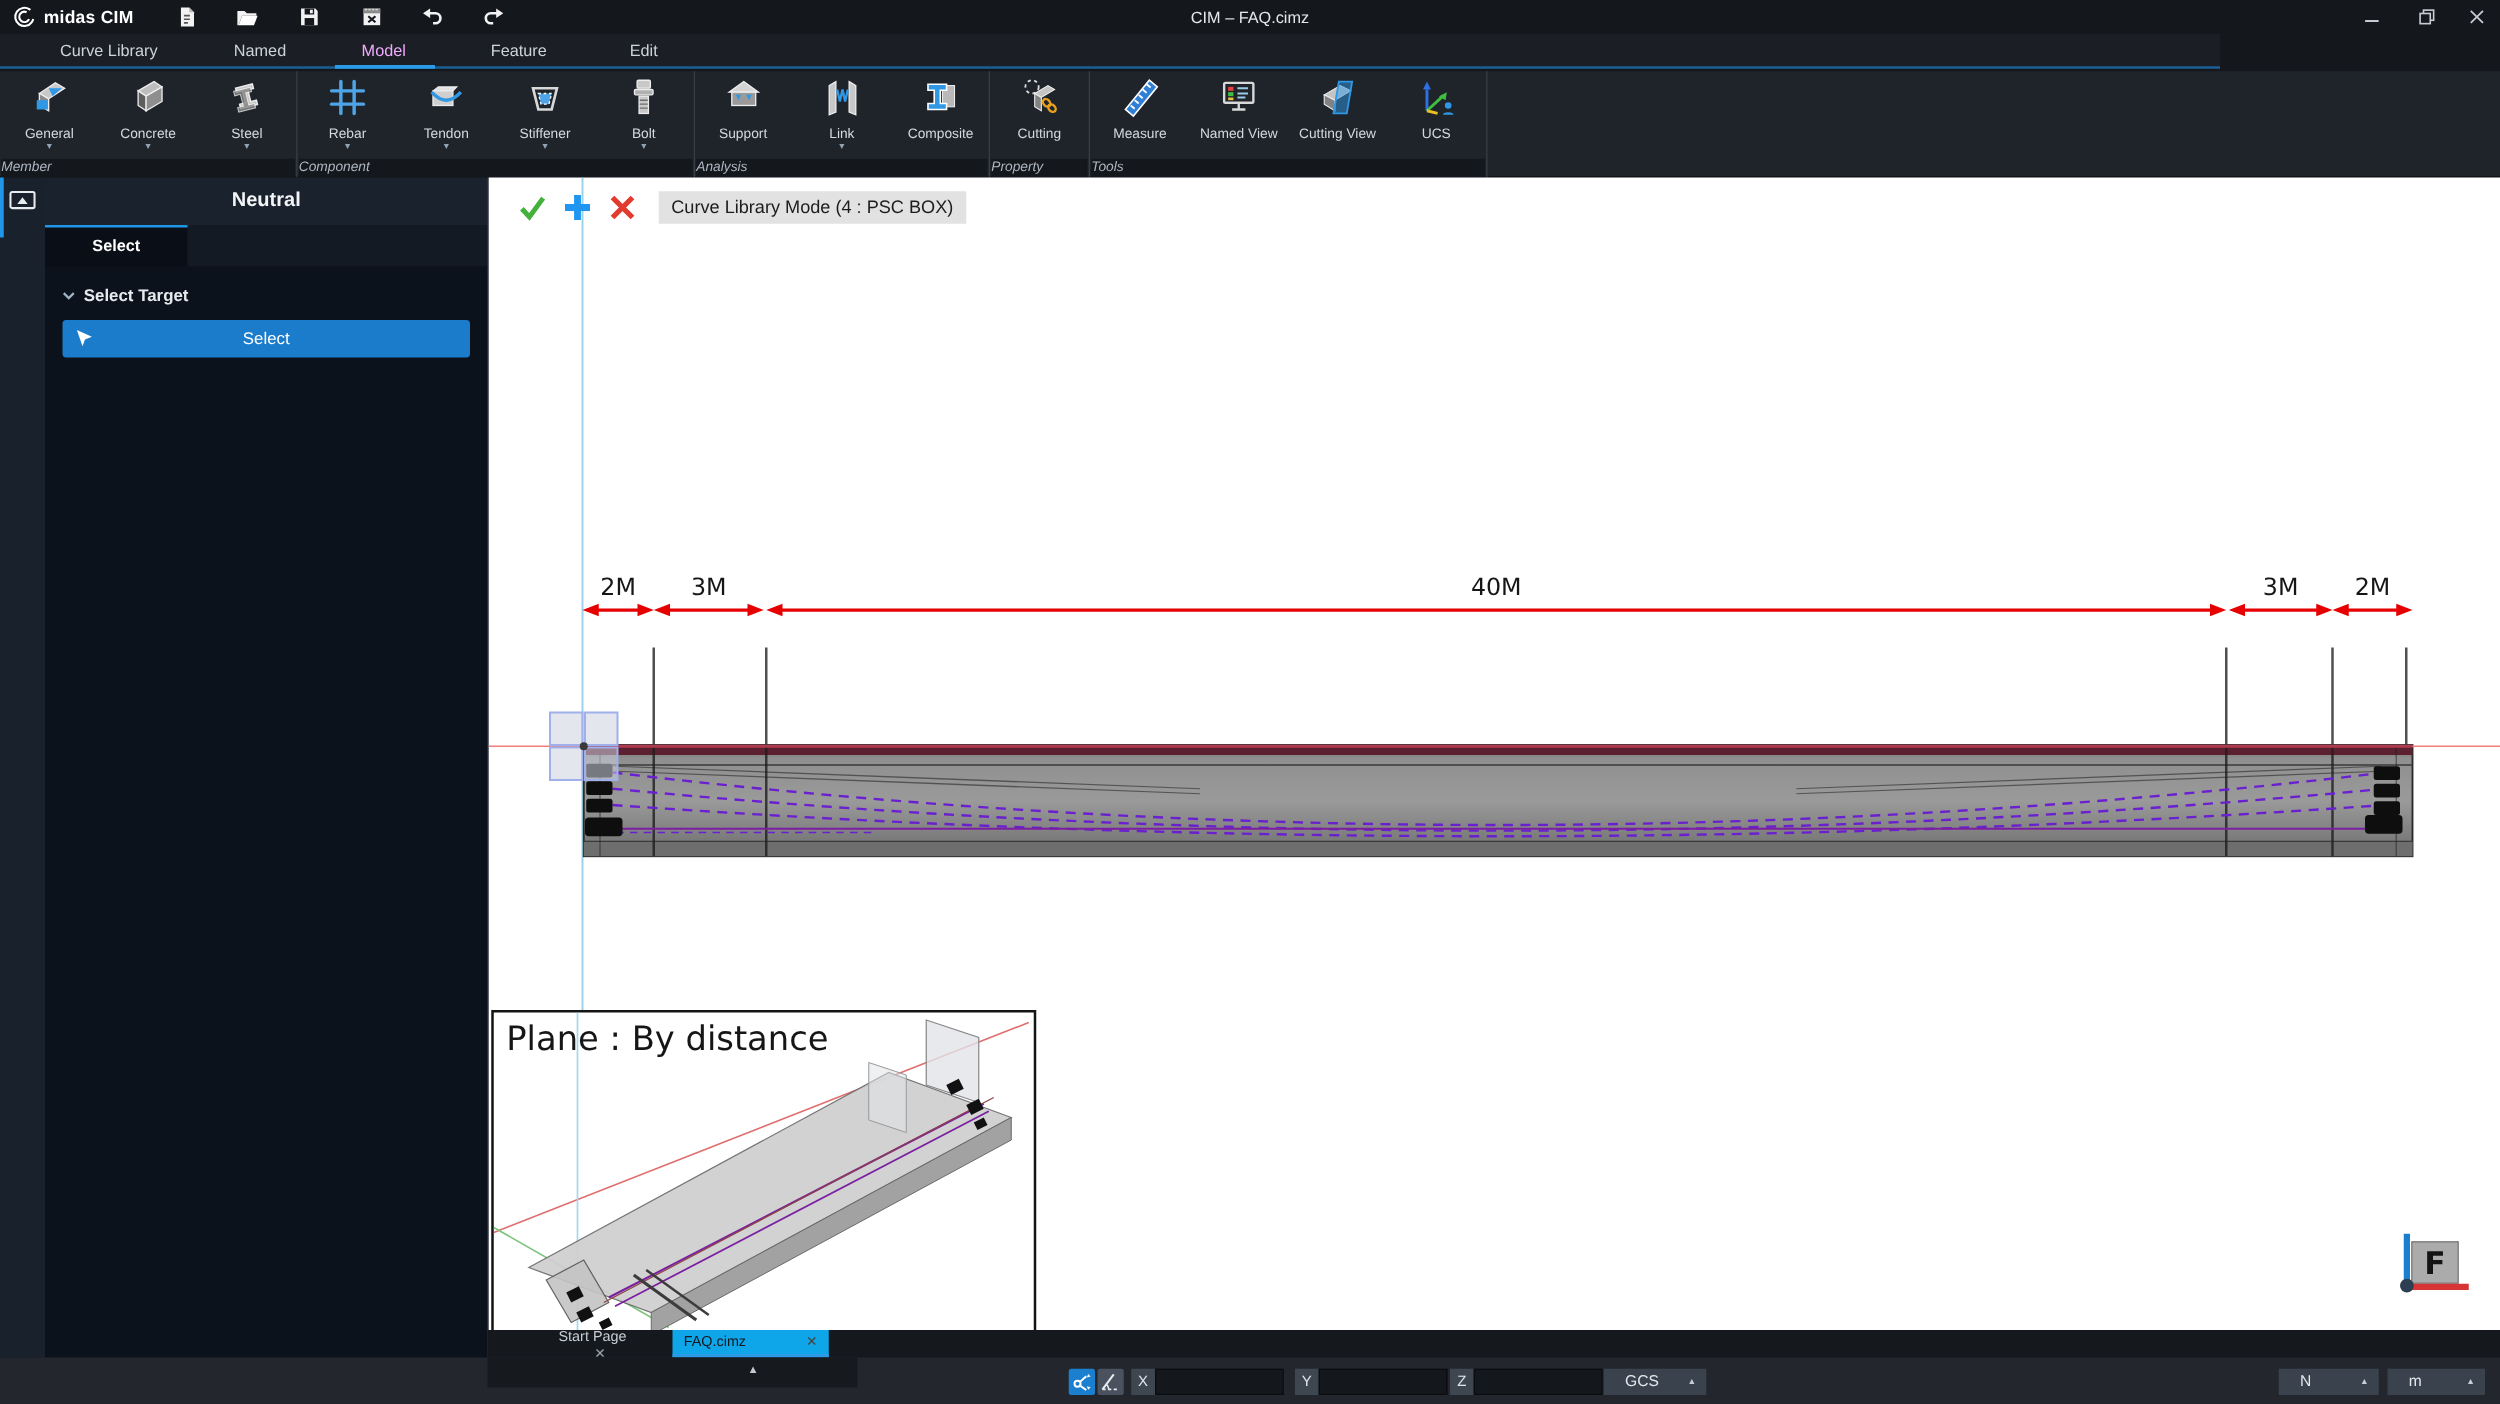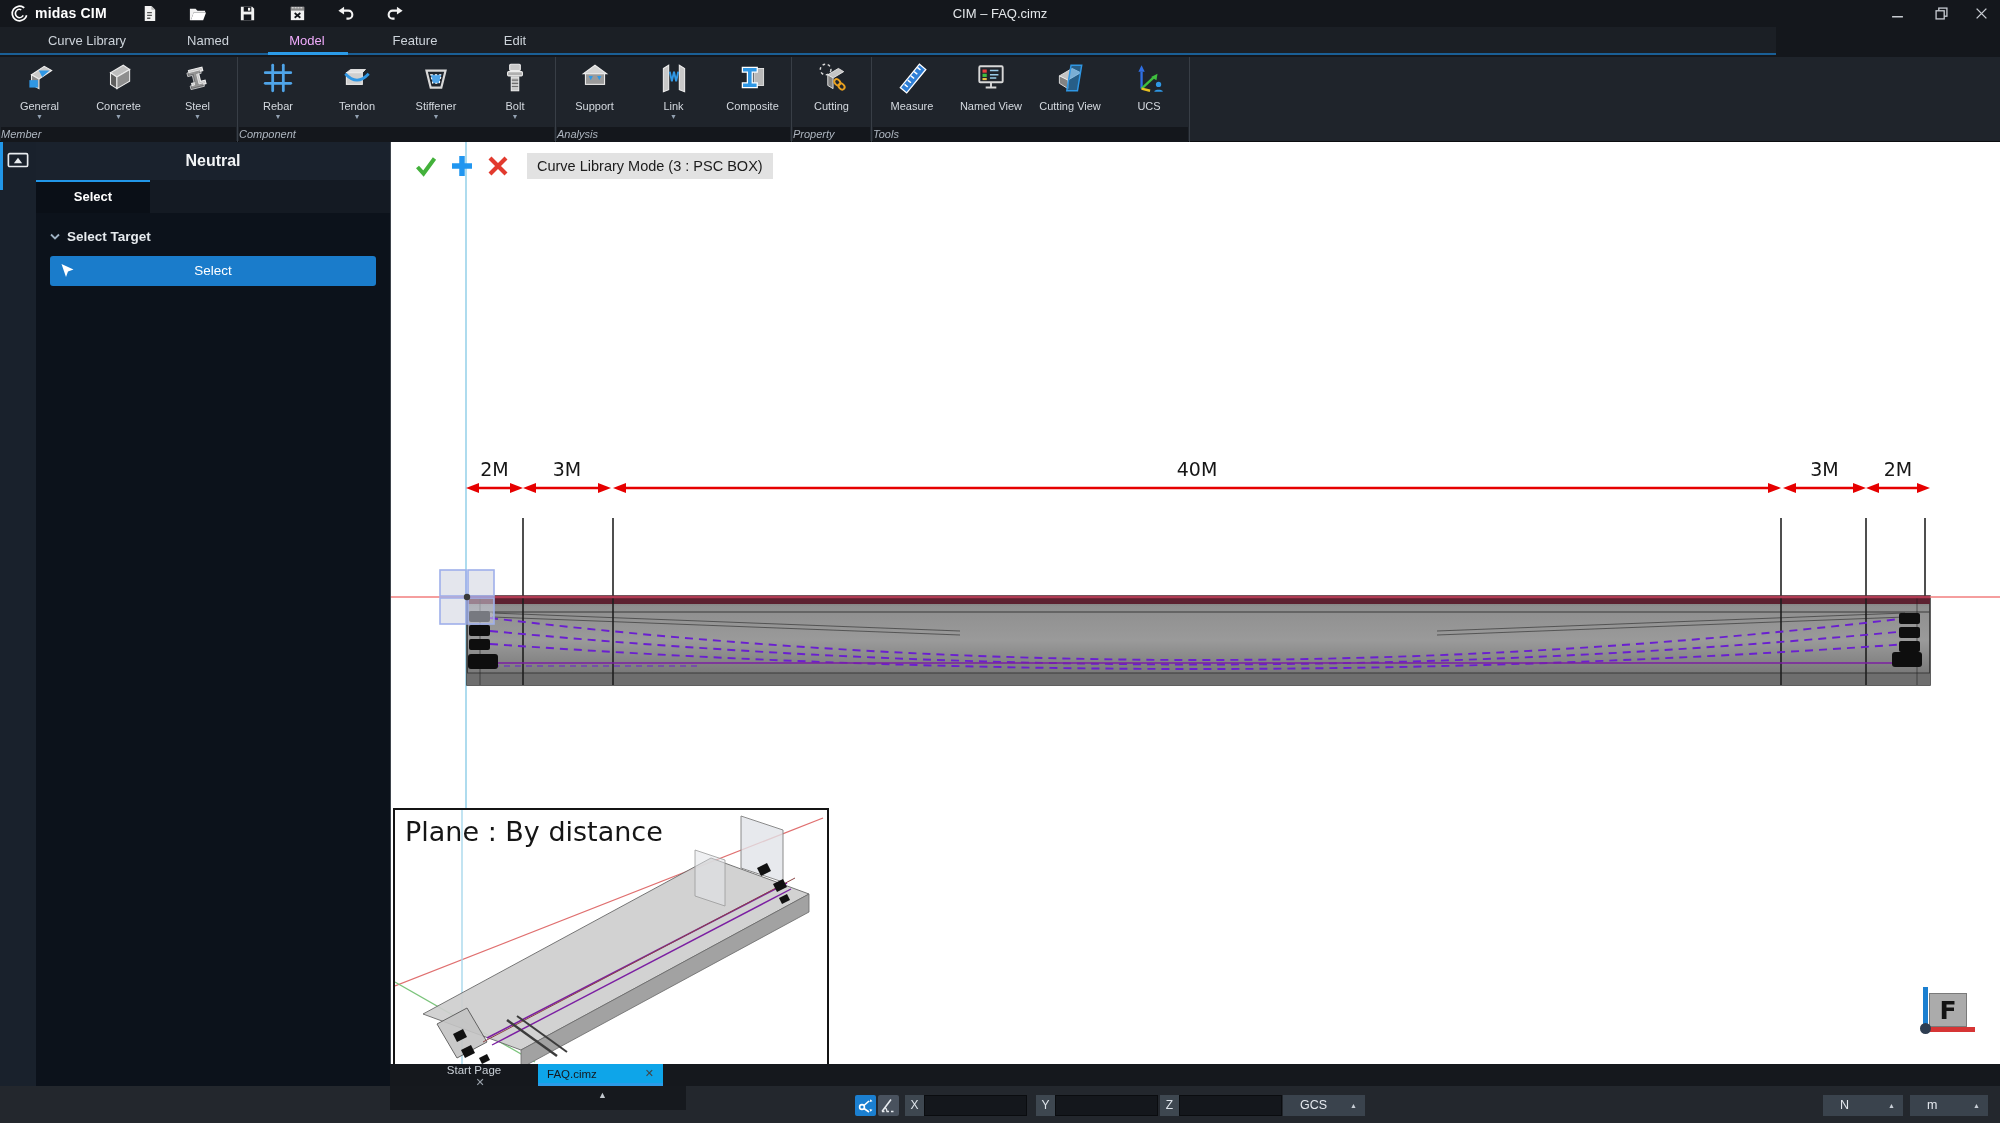--- a/index.html
+++ b/index.html
@@ -462,21 +462,21 @@
   <div id="mode-row">
     <svg class="mode-icon" viewBox="0 0 22 22">
       <path d="M2.5 12l6 6.5L19.5 3.5" stroke="#43B13B" stroke-width="4" fill="none"></path>
       </svg>
     <svg class="mode-icon" viewBox="0 0 22 22">
       <path d="M11 1v20M1 11h20" stroke="#2196F0" stroke-width="5.5"></path>
       </svg>
     <svg class="mode-icon" viewBox="0 0 22 22">
       <path d="M3 3l16 16M19 3L3 19" stroke="#E23A2E" stroke-width="4.2"></path>
       </svg>
-    <div id="mode-label">Curve Library Mode (3 : PSC BOX)</div>
+    <div id="mode-label">Curve Library Mode (4 : PSC BOX)</div>
   </div>
 </div>
 
 <div id="inset">
   <svg width="432" height="254" viewBox="0 0 432 254">
     <line x1="0" y1="176" x2="428" y2="8" stroke="#E07070" stroke-width="1.3"></line>
     <line x1="0" y1="172" x2="140" y2="252" stroke="#7CC47C" stroke-width="1.3"></line>
     <line x1="67" y1="0" x2="67" y2="254" stroke="#A8D8EC" stroke-width="1.4"></line>
     <polygon points="28,204 316,48 414,84 126,240" fill="#CFCFCF" stroke="#6A6A6A" stroke-width="1" opacity="0.92"></polygon>
     <polygon points="126,240 414,84 414,102 126,258" fill="#A2A2A2" stroke="#6A6A6A" stroke-width="0.8"></polygon>

